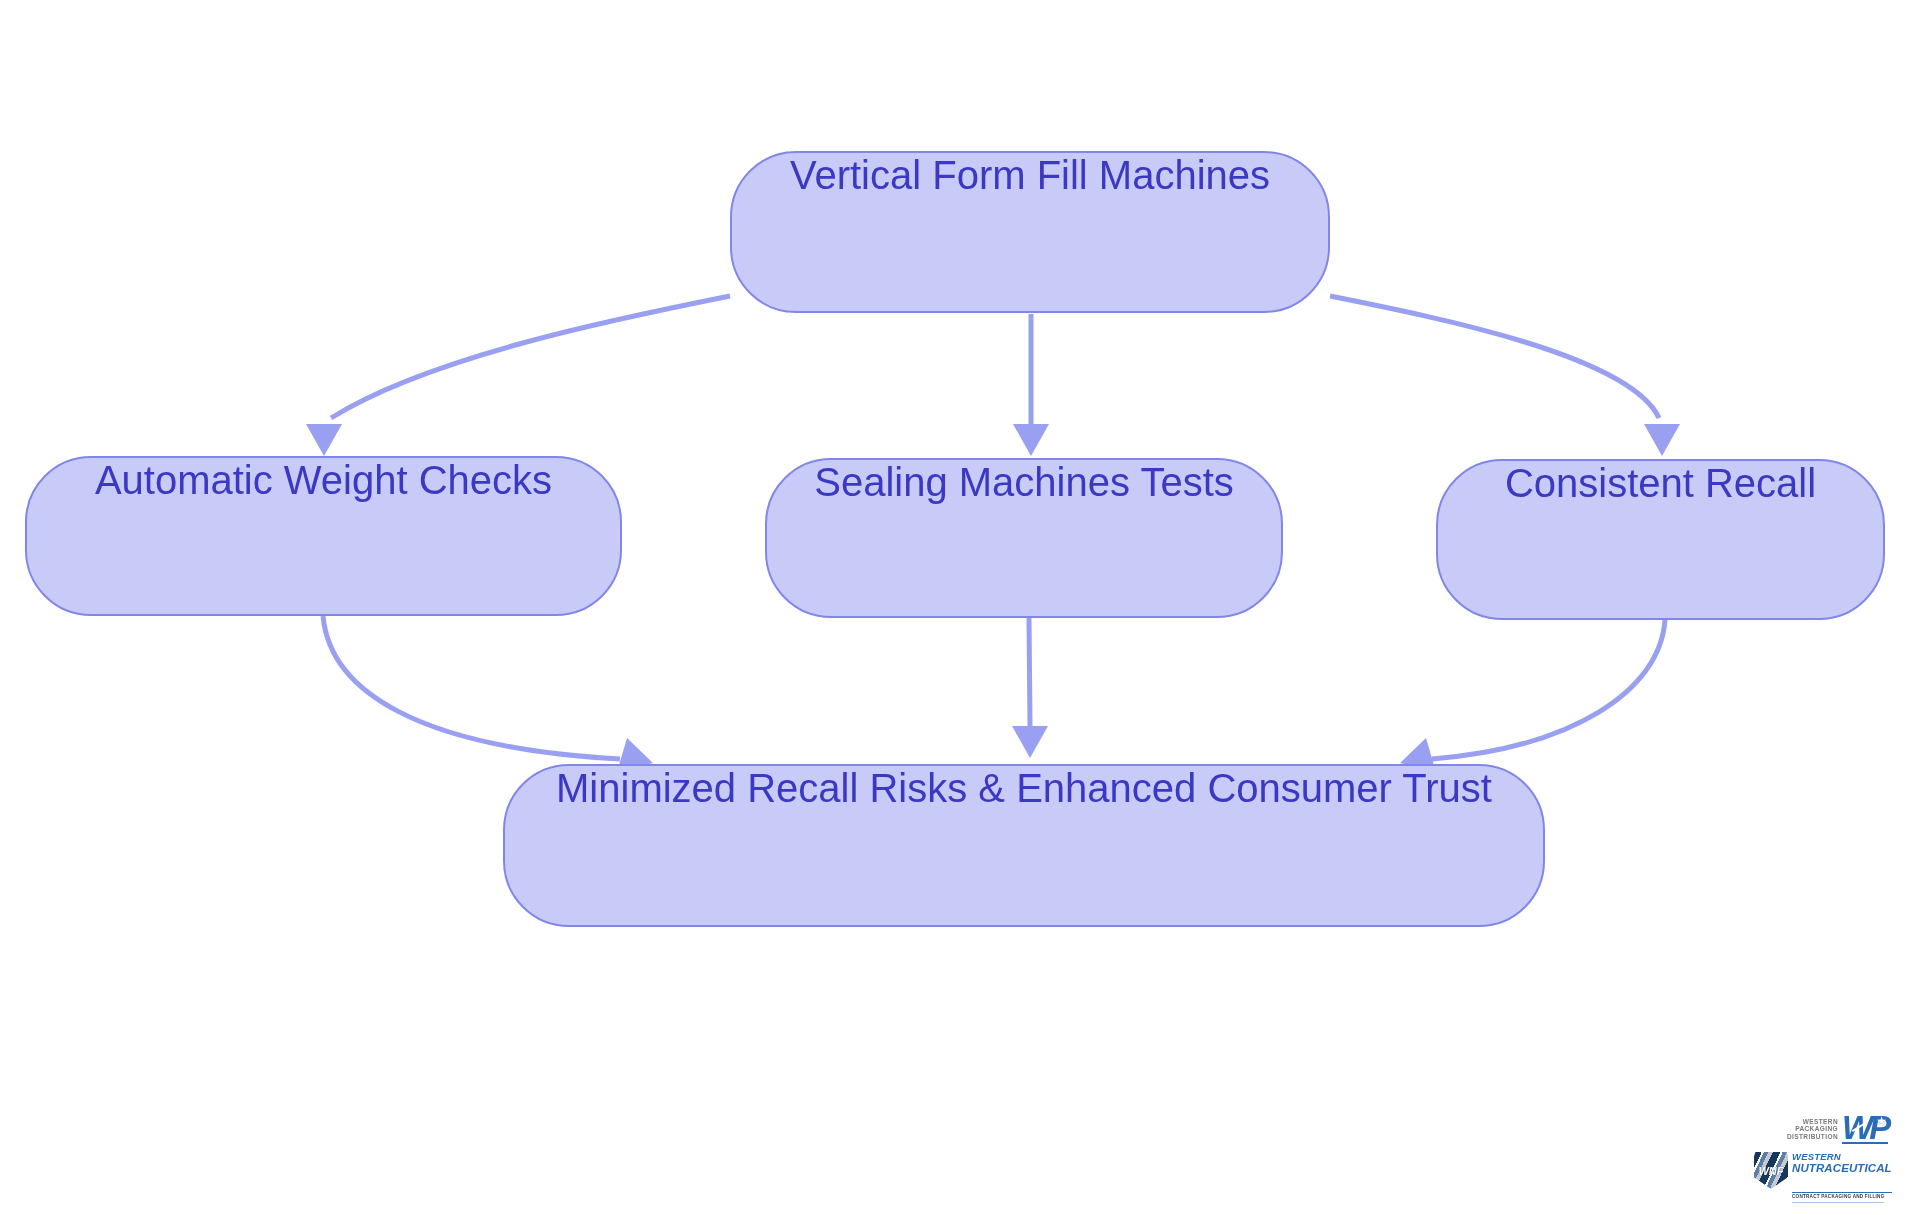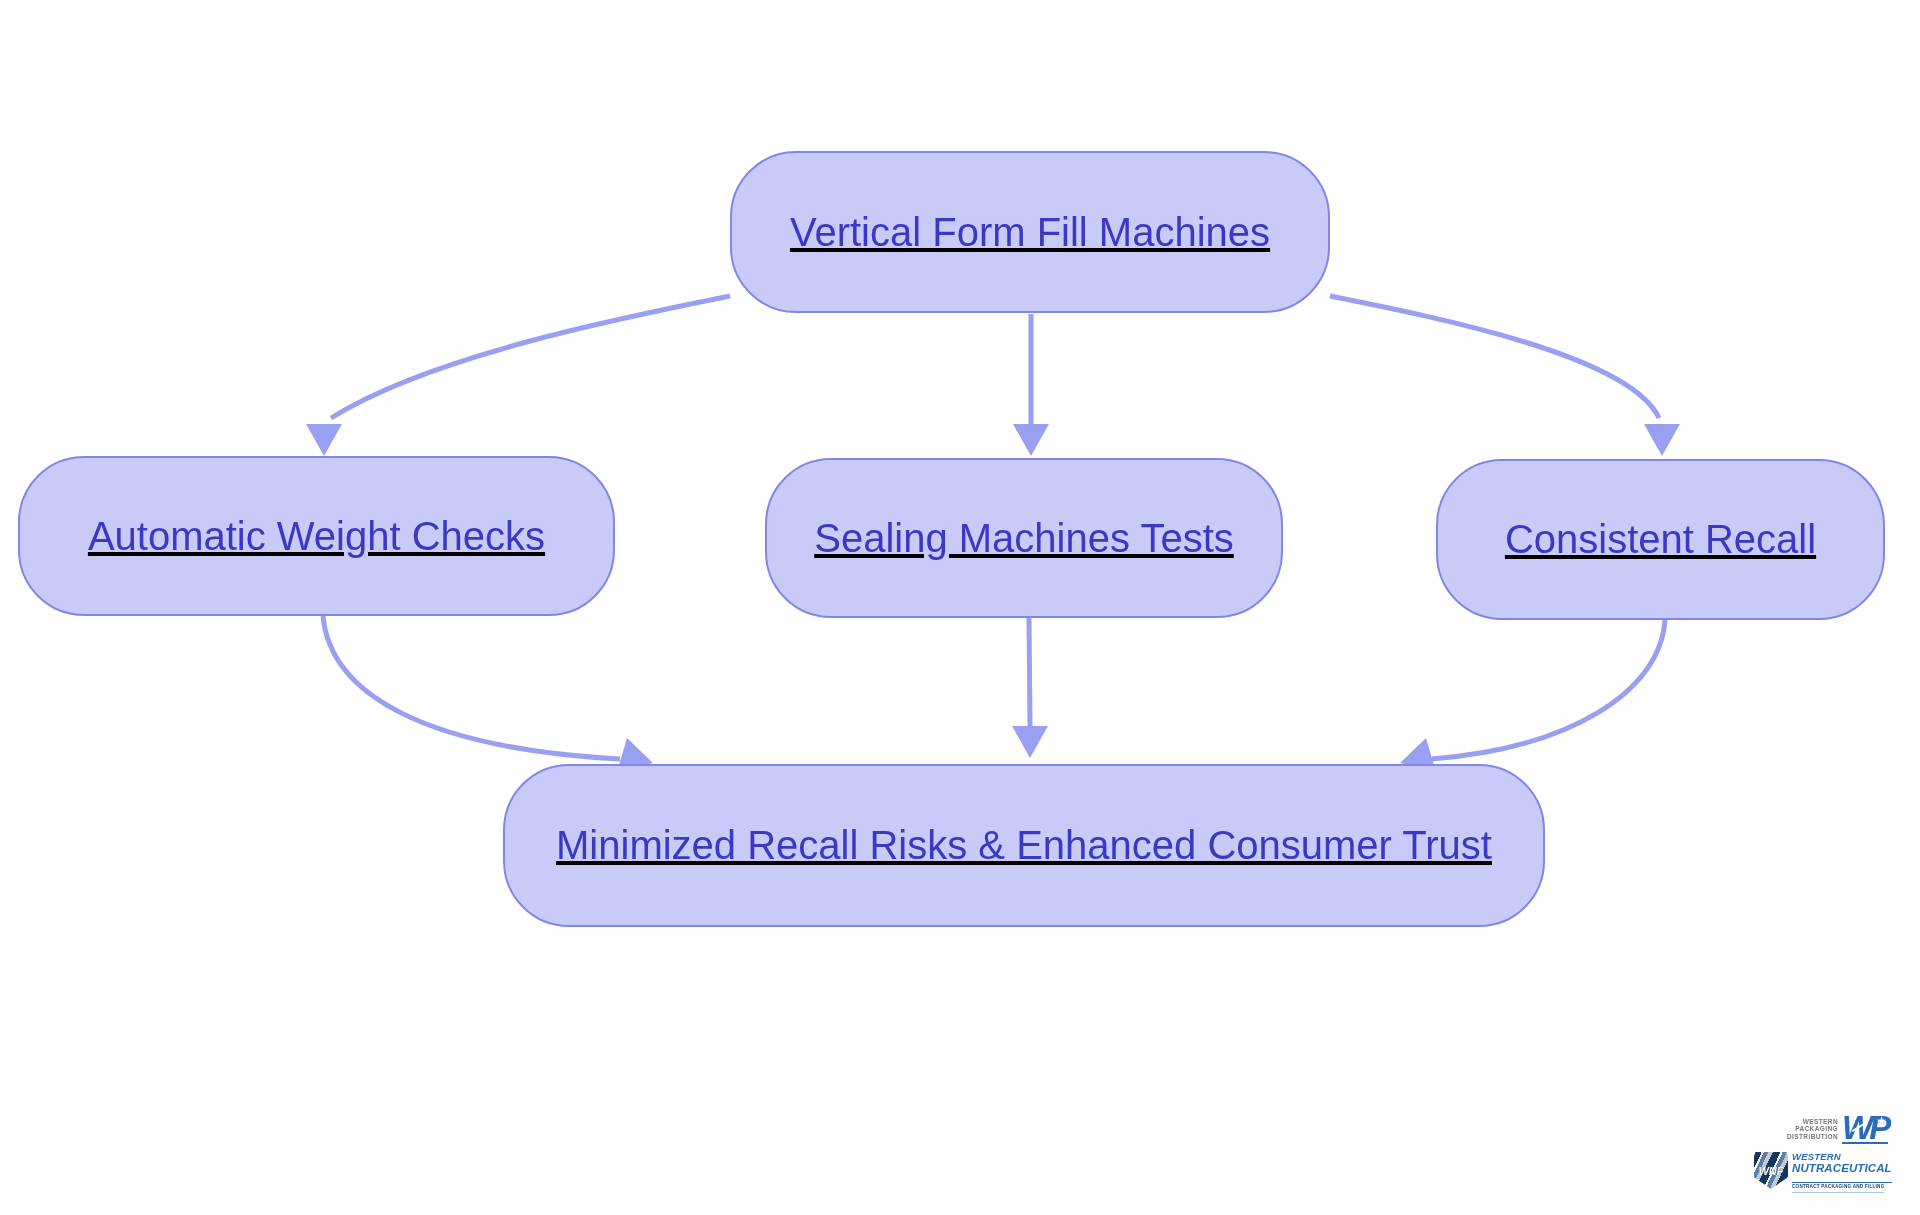--- a/index.html
+++ b/index.html
@@ -10,23 +10,22 @@
     overflow:hidden;
     font-family:"Liberation Sans", sans-serif;
   }
   .edges-layer{position:absolute;left:0;top:0;width:1920px;height:1215px;}
   .node{
     position:absolute;
     box-sizing:border-box;
     background:var(--node-fill,#c8caf8);
     border:2.5px solid var(--node-border,#8187e9);
     border-radius:66px;
-    display:flex;align-items:center;justify-content:center;
+    display:flex;justify-content:center;
     text-align:center;
-    text-decoration:underline;
   }
   .node-label{
     color:var(--node-text,#3b38c4);
     font-size:40px;
     font-weight:400;
     letter-spacing:0px;
     padding:0 28px;
     white-space:nowrap;
   }
   
@@ -62,21 +61,21 @@
     display:flex;align-items:center;justify-content:center;
   }
   .shield-letters{
     font-style:italic;font-weight:800;font-size:11px;color:#ffffff;
     letter-spacing:0px;text-shadow:0 0 1px #16365c;
   }
   .wnf-text{display:flex;flex-direction:column;}
   .wnf-line1{font-style:italic;font-weight:800;font-size:9.5px;line-height:10px;color:#2a6cb7;letter-spacing:0.2px;}
   .wnf-line2{
     font-style:italic;font-weight:800;font-size:11.5px;line-height:12px;color:#2a6cb7;
-    border-bottom:1.2px solid #2a6cb7;padding-bottom:8px;letter-spacing:0.1px;
+    border-bottom:1.2px solid #2a6cb7;padding-bottom:18px;letter-spacing:0.1px;
   }
   .wnf-tagline{font-weight:700;font-size:4.6px;line-height:6px;color:#1b3a5e;letter-spacing:0.25px;margin-top:1px;}
   .wnf-microline{height:1.6px;width:92%;background:#7aa7d8;margin-top:1.5px;opacity:0.65;}
 </style>
 </head>
 <body>
 
 <div class="canvas">
 
   <svg class="edges-layer" viewBox="0 0 1920 1215" xmlns="http://www.w3.org/2000/svg">
@@ -91,21 +90,21 @@
       <path d="M 1029,618 L 1030,726" fill="none" stroke="#99a0f2" stroke-width="5" stroke-linecap="butt"></path>
       <polygon points="1030,758 1012,726 1048,726" fill="#99a0f2"></polygon>
       <path d="M 1665,620 C 1660,692 1570,748 1432,759" fill="none" stroke="#99a0f2" stroke-width="5" stroke-linecap="butt"></path>
       <polygon points="1400,763 1436,772 1426,738" fill="#99a0f2"></polygon>
     </svg>
 
   <div class="node" style="left: 730px; top: 151px; width: 600px; height: 162px;">
     <span class="node-label">Vertical Form Fill Machines</span>
   </div>
 
-  <div class="node" style="left: 18px; top: 456px; width: 597px; height: 160px;">
+  <div class="node" style="left: 25px; top: 456px; width: 597px; height: 160px;">
     <span class="node-label">Automatic Weight Checks</span>
   </div>
 
   <div class="node" style="left: 765px; top: 458px; width: 518px; height: 160px;">
     <span class="node-label">Sealing Machines Tests</span>
   </div>
 
   <div class="node" style="left: 1436px; top: 459px; width: 449px; height: 161px;">
     <span class="node-label">Consistent Recall</span>
   </div>

